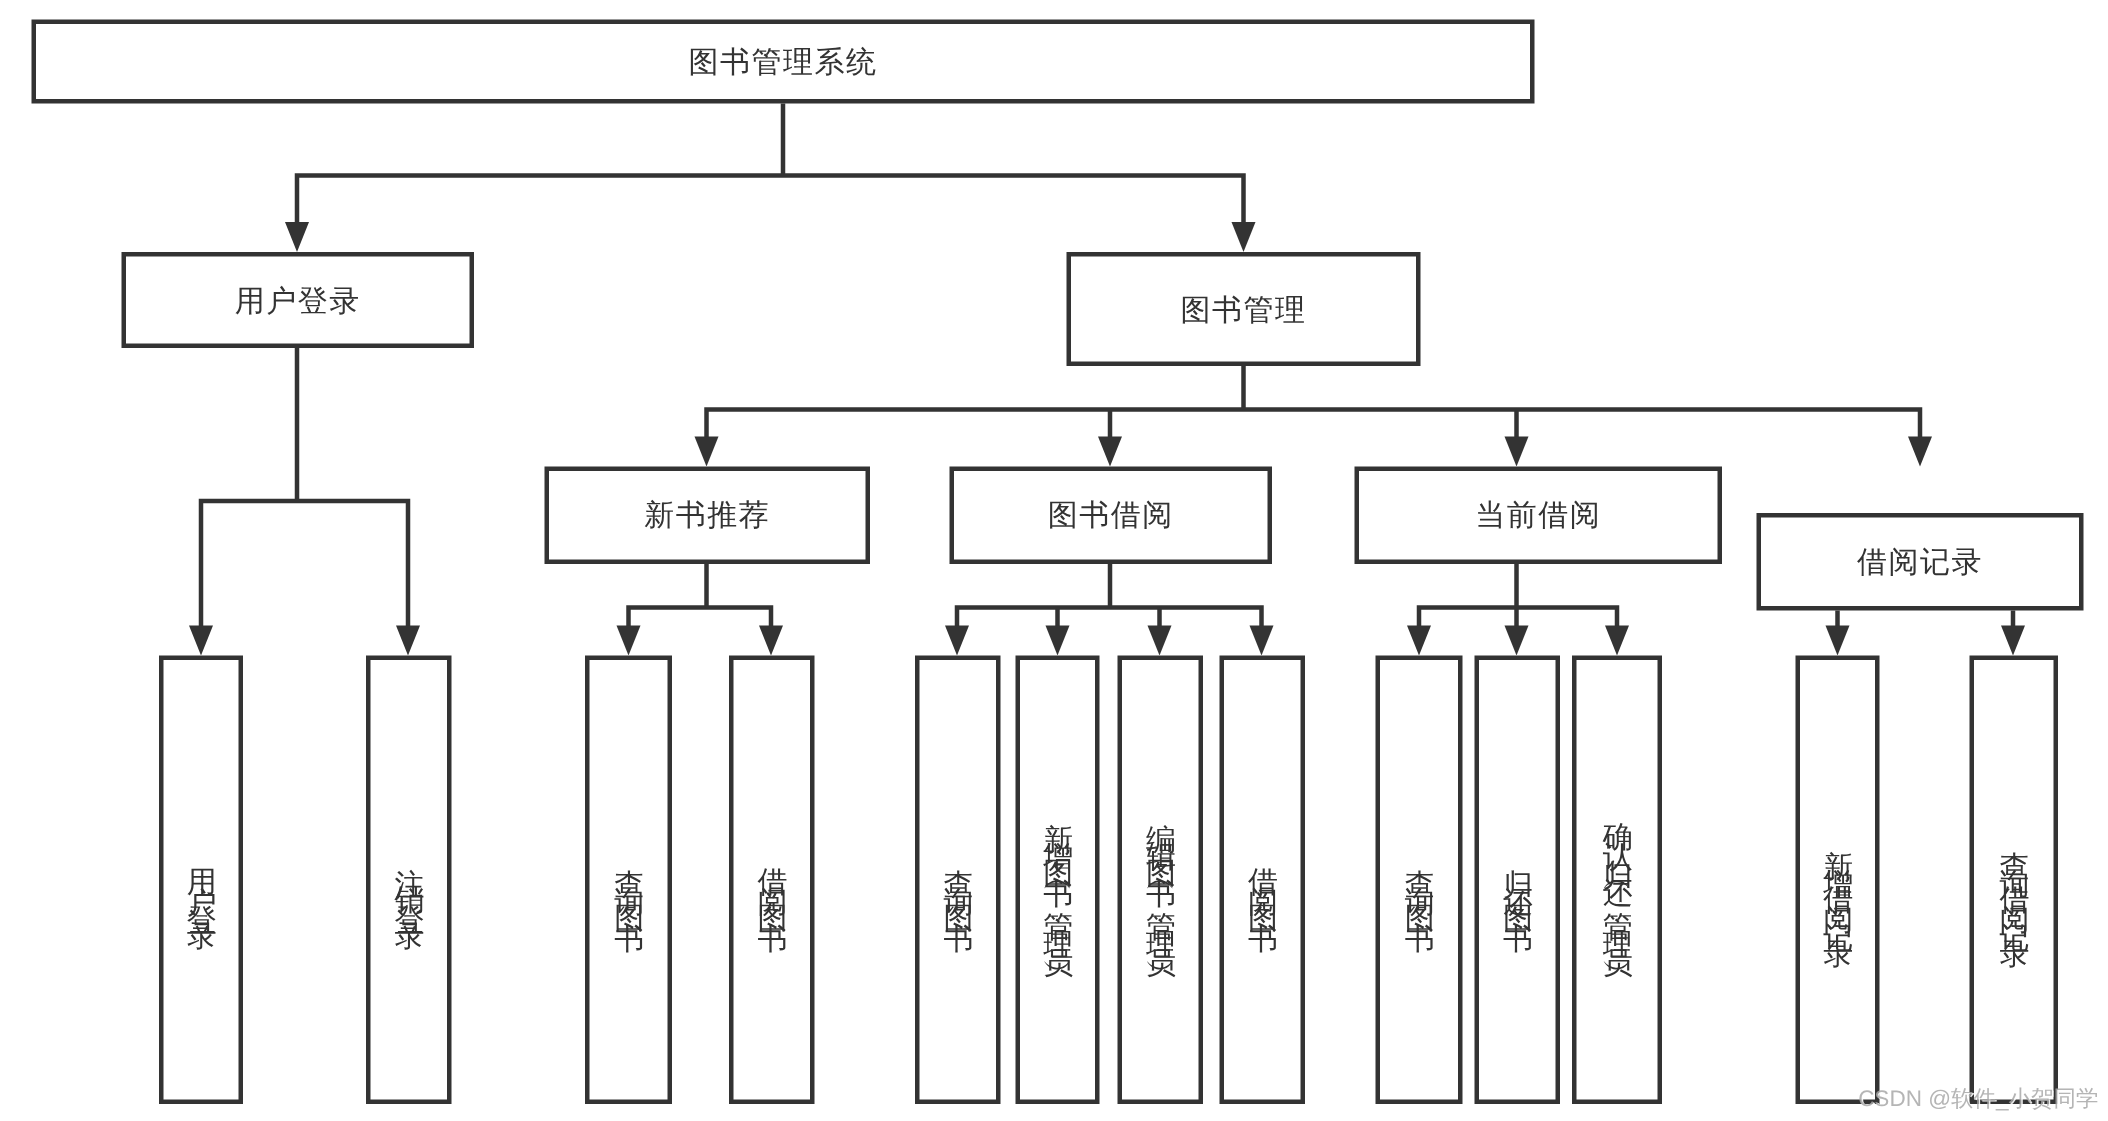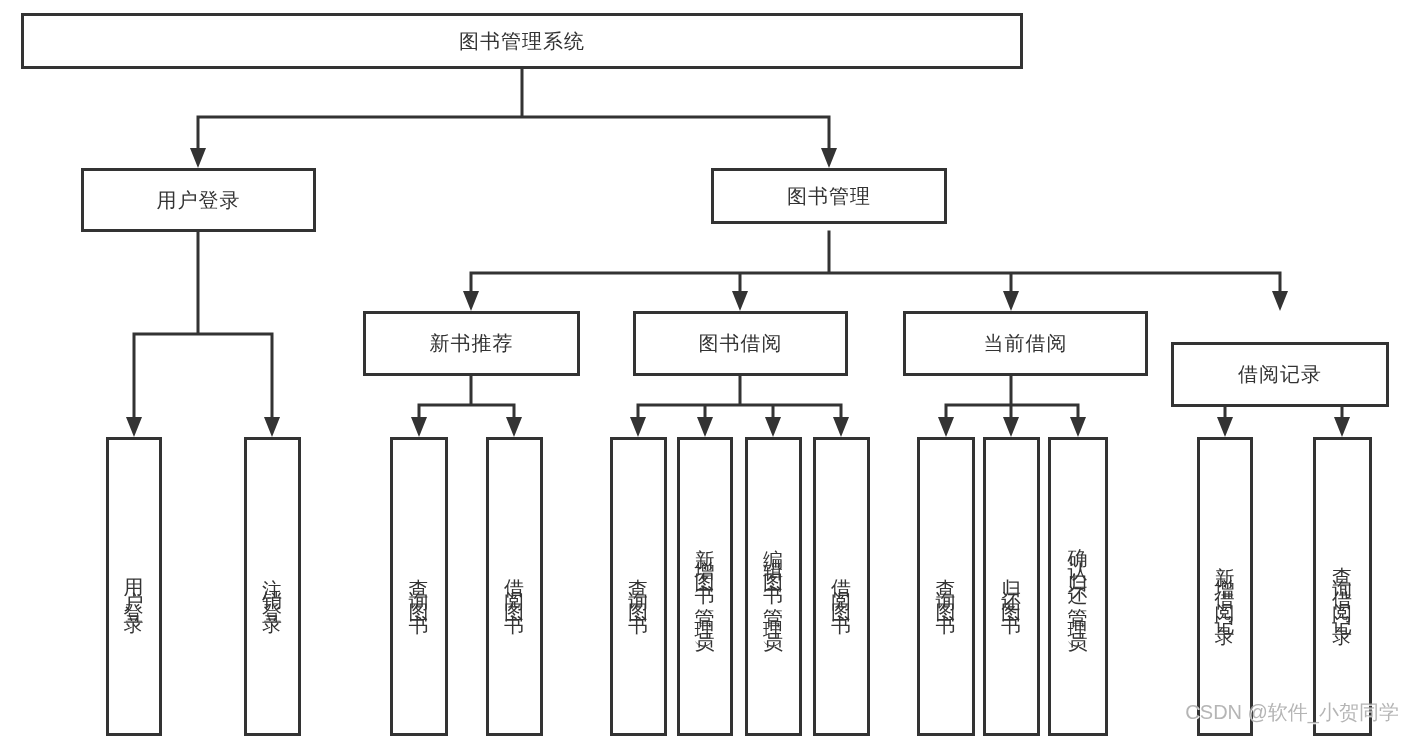--- a/index.html
+++ b/index.html
@@ -33,22 +33,22 @@
   }
   .vbox .vtext {
     writing-mode: vertical-rl;
     line-height: 1;
     letter-spacing: 12px;
     font-size: 20px;
   }
   .watermark {
     position: absolute;
     right: 6px;
-    bottom: 21px;
-    font-size: 20px;
+    bottom: 5px;
+    font-size: 15px;
     color: rgba(168,168,168,0.85);
     text-shadow: 1px 1px 0 rgba(255,255,255,0.9);
     z-index: 5;
     white-space: nowrap;
   }
 </style>
 </head>
 <body>
 
 <div id="canvas">
@@ -83,21 +83,21 @@
     <polygon points="1334,417 1350,417 1342,437" fill="#333333"></polygon>
   </svg>
 
   <div class="box" style="left:21px; top:13px; width:1002px; height:56px;">
     <span>图书管理系统</span>
   </div>
 
   <div class="box" style="left:81px; top:168px; width:235px; height:64px;">
     <span>用户登录</span>
   </div>
-  <div class="box" style="left:711px; top:168px; width:236px; height:56px;">
+  <div class="box" style="left:711px; top:168px; width:236px; height:76px;">
     <span>图书管理</span>
   </div>
 
   <div class="box" style="left:363px; top:311px; width:217px; height:65px;">
     <span>新书推荐</span>
   </div>
   <div class="box" style="left:633px; top:311px; width:215px; height:65px;">
     <span>图书借阅</span>
   </div>
   <div class="box" style="left:903px; top:311px; width:245px; height:65px;">

